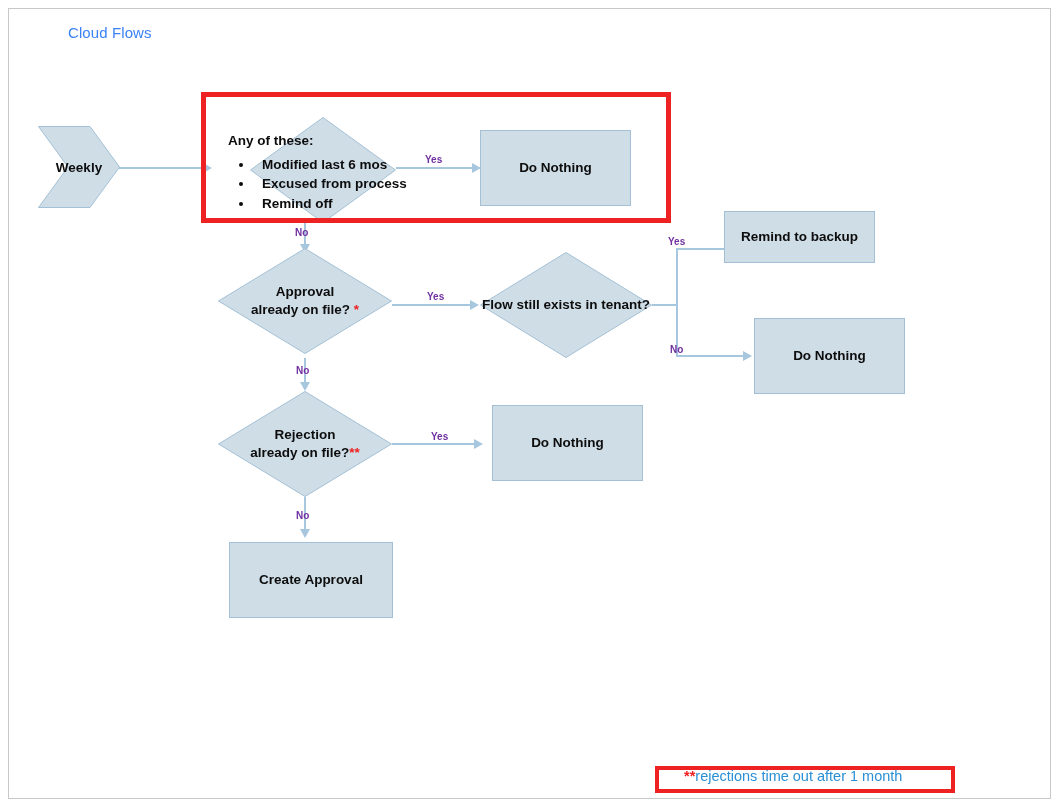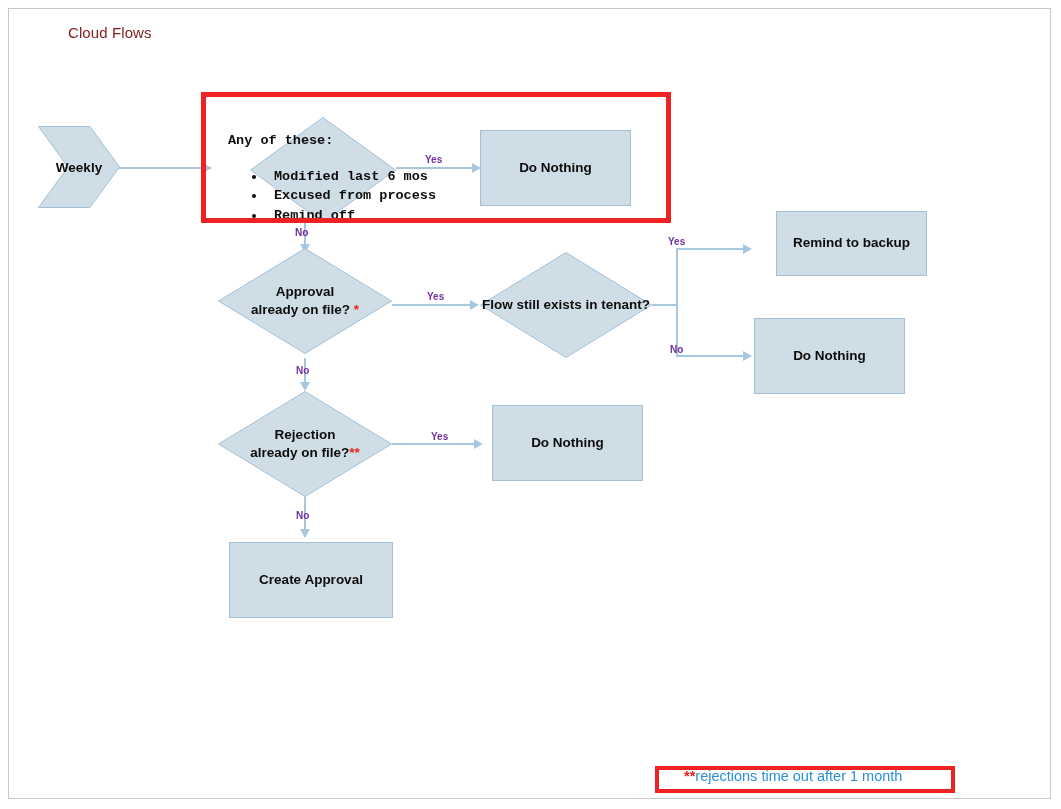--- a/index.html
+++ b/index.html
@@ -26,21 +26,21 @@
     height: 791px;
     border: 1px solid #c8c8c8;
     box-sizing: border-box;
     pointer-events: none;
   }
   .diagram-title {
     position: absolute;
     left: 68px;
     top: 24px;
     font-size: 15px;
-    color: #7f1d1d;
+    color: #3b82f6;
     font-family: "Liberation Sans", sans-serif;
     letter-spacing: 0.1px;
     white-space: nowrap;
   }
   
   .proc-box {
     position: absolute;
     background: #cfdde7;
     border: 1px solid #a3c0d6;
     box-sizing: border-box;
@@ -93,21 +93,21 @@
     position: absolute;
     font-size: 13.5px;
     font-weight: bold;
     color: #0d0d0d;
     line-height: 1.45;
     font-family: "Liberation Sans", sans-serif;
     white-space: nowrap;
     pointer-events: none;
   }
   .bullet-overlay ul {
-    margin: 16px;
+    margin: 4px;
     padding-left: 22px;
     list-style: disc;
   }
   .bullet-overlay li {
     padding-left: 8px;
   }
   
   .chevron-wrap {
     position: absolute;
   }
@@ -211,21 +211,21 @@
   </div>
 
   <div class="conn conn-h" style="left:119px; top:167px; width:85px;"></div>
   <div class="arrow-head arrow-right" style="left:203px; top:163px;"></div>
 
   <div class="diamond-wrap" style="left:250px; top:117px; width:146px; height:106px;">
     <svg class="diamond-shape" viewBox="0 0 146 106" preserveAspectRatio="none">
       <polygon points="73,0.5 145.5,53 73,105.5 0.5,53"></polygon>
     </svg>
   </div>
-  <div class="bullet-overlay" style="left:228px; top:131px;font-family:Liberation Mono, monospace;">
+  <div class="bullet-overlay" style="left:228px; top:131px;">
     <div>Any of these:</div>
     <ul>
       <li>Modified last 6 mos</li>
       <li>Excused from process</li>
       <li>Remind off</li>
     </ul>
   </div>
 
   <div class="conn conn-h" style="left:396px; top:167px; width:80px;"></div>
   <div class="arrow-head arrow-right" style="left:472px; top:163px;"></div>
@@ -269,21 +269,21 @@
   <div class="conn conn-v" style="left:676px; top:248px; height:108px;"></div>
 
   <div class="conn conn-h" style="left:676px; top:248px; width:70px;"></div>
   <div class="arrow-head arrow-right" style="left:743px; top:244px;"></div>
   <div class="conn-label" style="left:668px; top:236px;">Yes</div>
 
   <div class="conn conn-h" style="left:676px; top:355px; width:70px;"></div>
   <div class="arrow-head arrow-right" style="left:743px; top:351px;"></div>
   <div class="conn-label" style="left:670px; top:344px;">No</div>
 
-  <div class="proc-box" style="left:776px; top:211px; width:151px; height:65px;">
+  <div class="proc-box" style="left:724px; top:211px; width:151px; height:52px;">
     <span class="label">Remind to backup</span>
   </div>
 
   <div class="proc-box" style="left:754px; top:318px; width:151px; height:76px;">
     <span class="label">Do Nothing</span>
   </div>
 
   <div class="conn conn-v" style="left:304px; top:358px; height:26px;"></div>
   <div class="arrow-head arrow-down" style="left:300px; top:382px;"></div>
   <div class="conn-label" style="left:296px; top:365px;">No</div>

